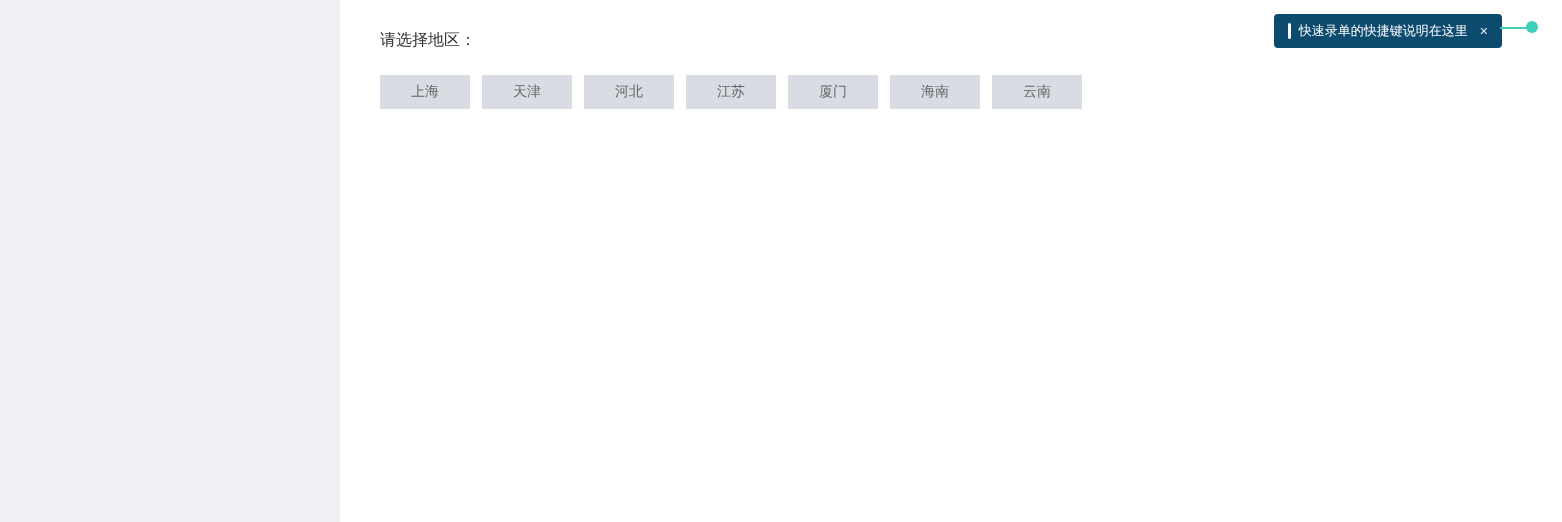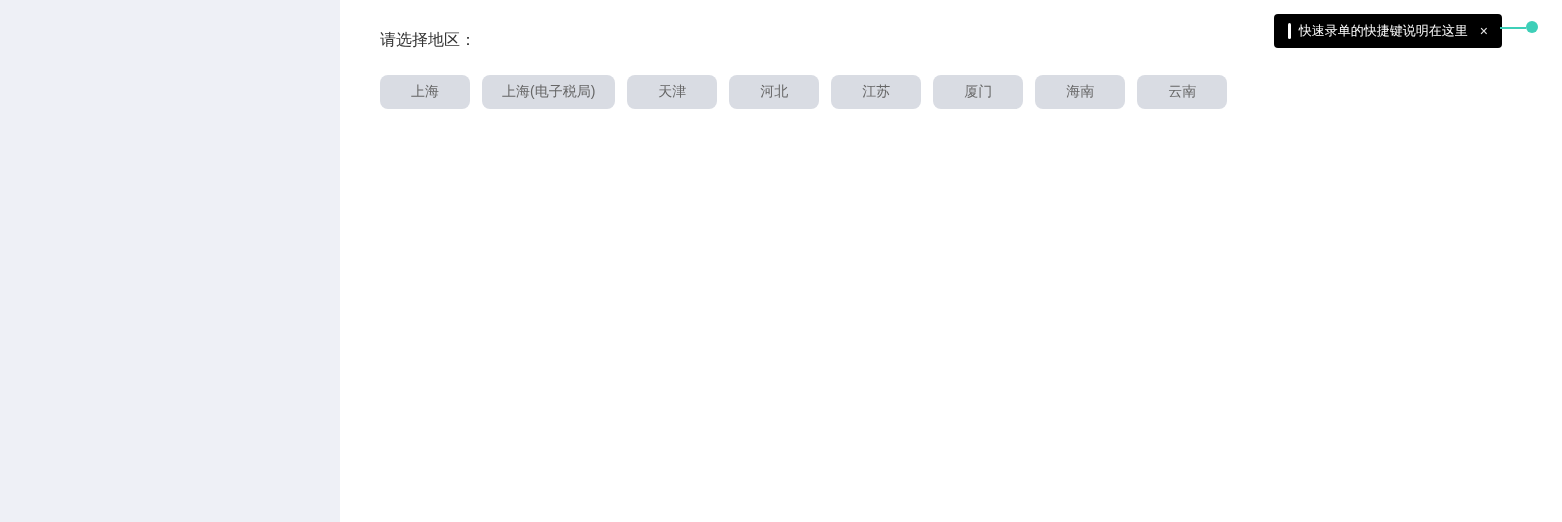--- a/index.html
+++ b/index.html
@@ -46,35 +46,35 @@
     .region-buttons {
       display: flex;
       flex-wrap: wrap;
       gap: 12px;
     }
 
     .region-btn {
       background: #d9dce3;
       color: #666;
       border: none;
-      border-radius: 8px;
+      border-radius: 0;
       padding: 8px 20px;
       font-size: 14px;
       cursor: pointer;
       min-width: 90px;
       text-align: center;
       outline: none;
     }
 
     
     .tooltip-banner {
       position: absolute;
       top: 14px;
       right: 60px;
-      background: #000000;
+      background: #0c4a6e;
       color: white;
       padding: 8px 14px;
       border-radius: 4px;
       font-size: 13px;
       display: flex;
       align-items: center;
       gap: 8px;
       white-space: nowrap;
     }
 
@@ -118,21 +118,20 @@
 <body>
 
 <div class="left-panel"></div>
 
 <div class="main-content">
   <div class="page-title">请选择地区：</div>
 
   <div class="region-buttons">
 
   <button class="region-btn">上海</button>
-      <button class="region-btn">上海(电子税局)</button>
       <button class="region-btn">天津</button>
       <button class="region-btn">河北</button>
       <button class="region-btn">江苏</button>
       <button class="region-btn">厦门</button>
       <button class="region-btn">海南</button>
       <button class="region-btn">云南</button>
     </div>
 </div>
 
 <div class="tooltip-banner">

